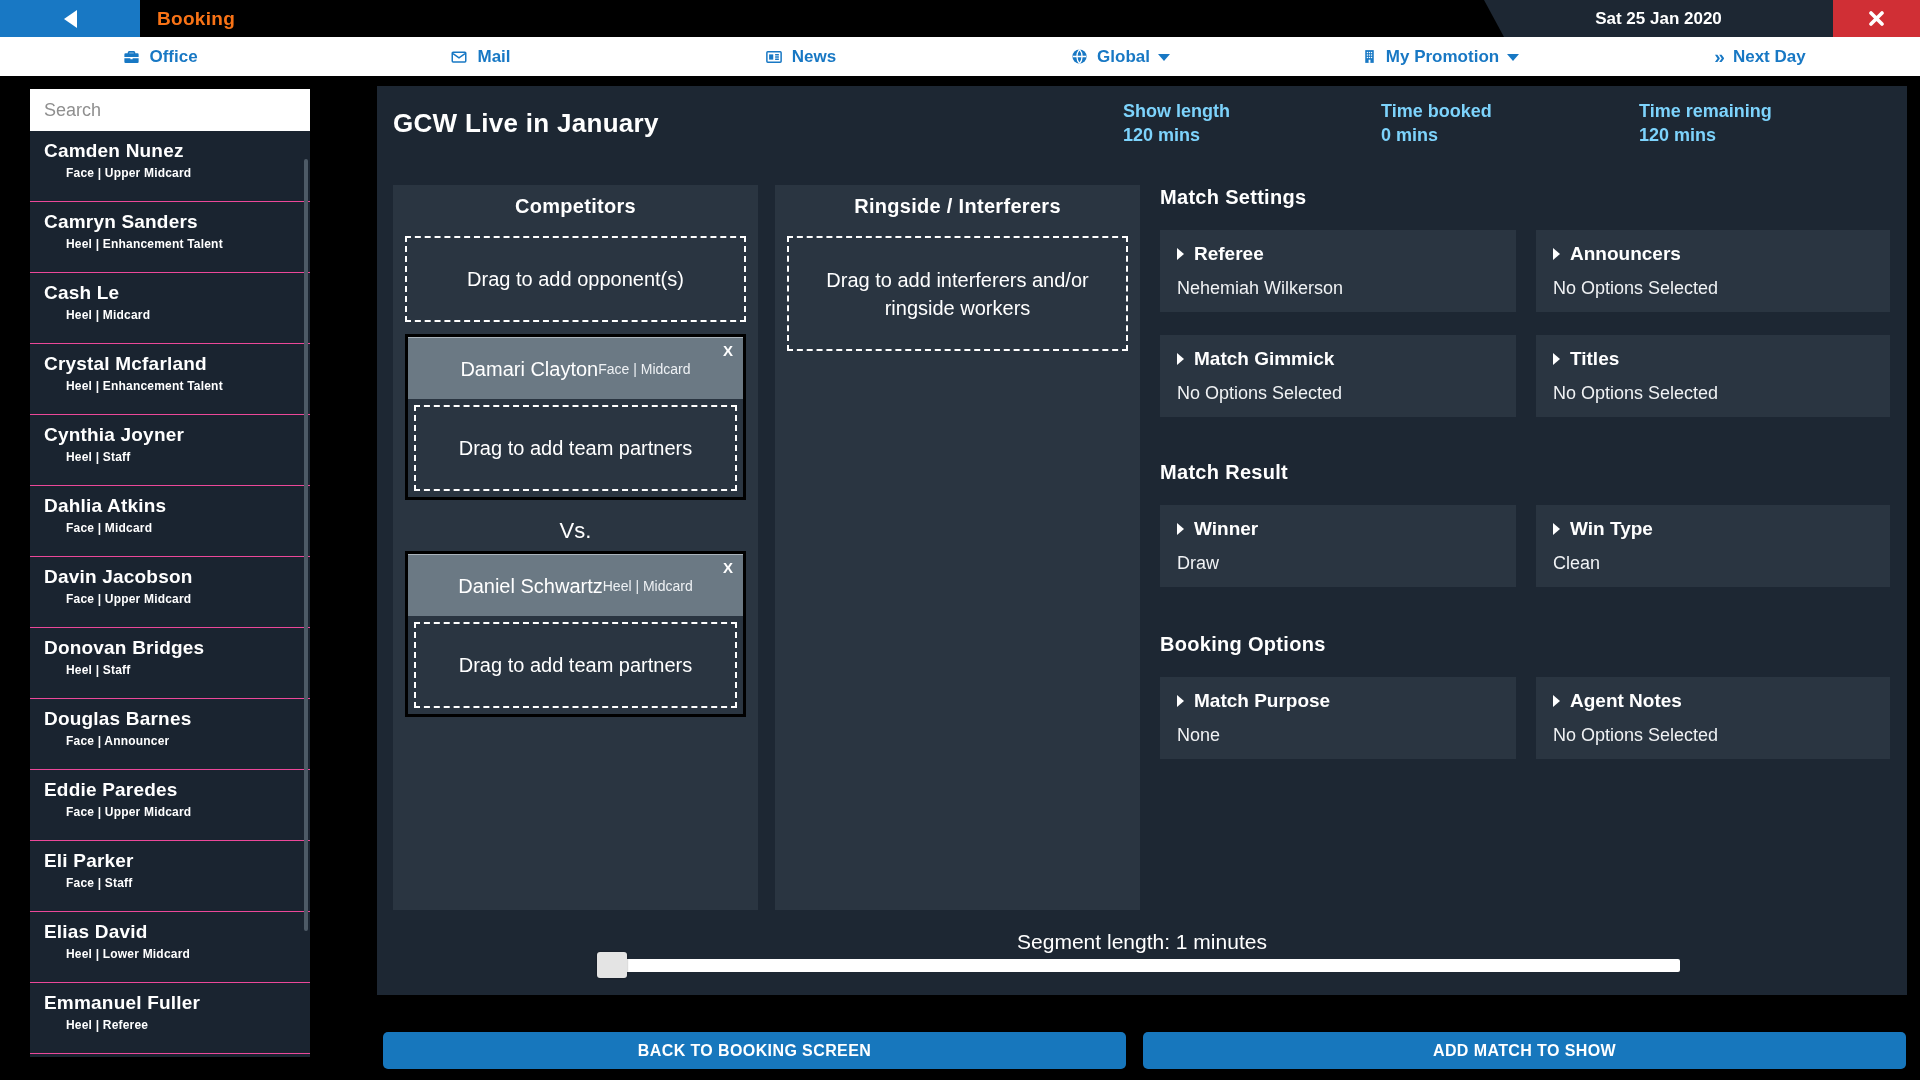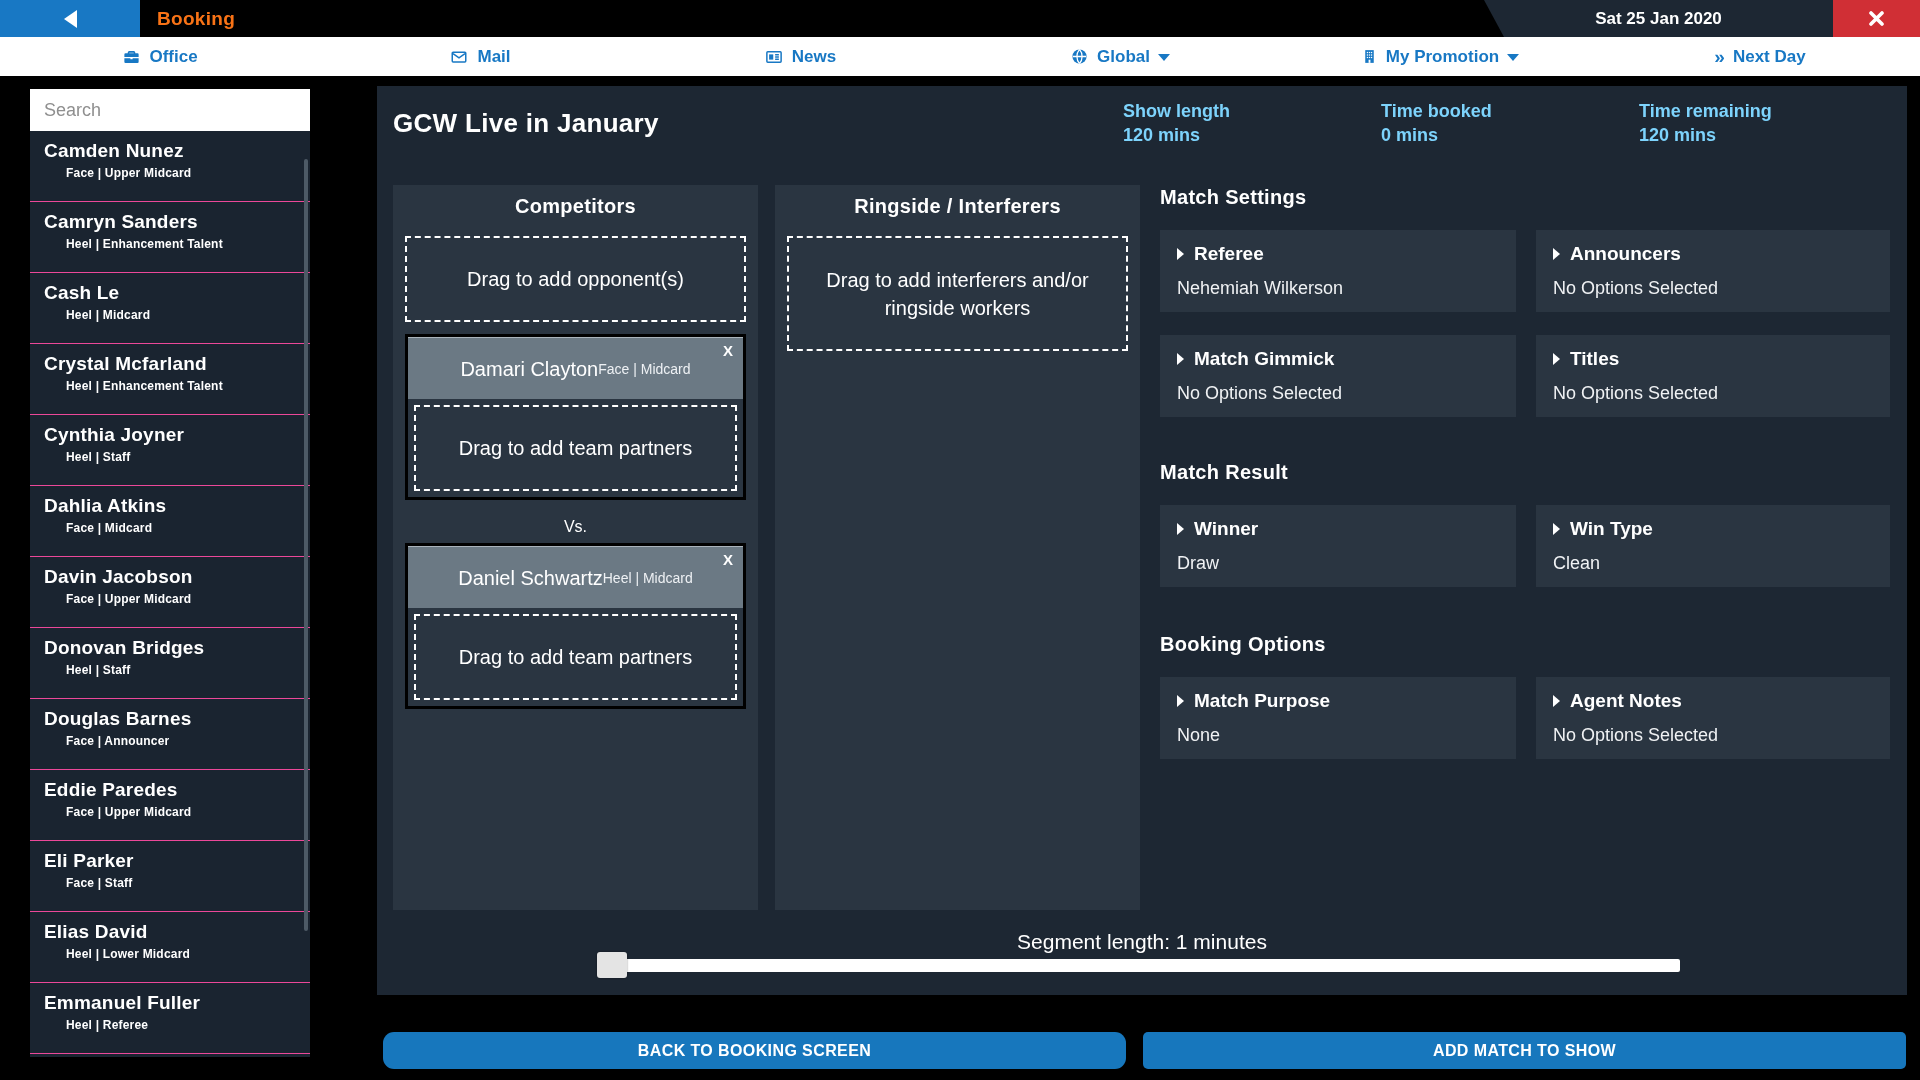--- a/index.html
+++ b/index.html
@@ -47,42 +47,42 @@
   .drop-box { border:2px dashed #fff; margin-top:18px; display:flex; align-items:center; justify-content:center; text-align:center; color:#fff; font-size:20px; padding:0 18px; line-height:28px; }
   .drop-opponents { height:86px; }
   .drop-ringside { height:115px; }
   .team-block { border:3px solid #000; margin-top:12px; background:#2a3541; }
   .team-block + .vs-label + .team-block { margin-top:7px; }
   .wrestler-card { position:relative; height:62px; background:#6b7984; border-top:1px solid #aab4bc; display:flex; flex-direction:row; align-items:center; justify-content:center; cursor:grab; }
   .wrestler-name { color:#fff; font-size:20px; line-height:24px; }
   .wrestler-role { color:#eef1f4; font-size:14px; line-height:18px; }
   .remove-x { position:absolute; right:10px; top:4px; color:#fff; font-size:15px; font-weight:bold; cursor:pointer; }
   .drop-partner { height:86px; margin:6px; }
-  .vs-label { text-align:center; color:#fff; font-size:16px; margin-top:18px; }
+  .vs-label { text-align:center; color:#fff; font-size:22px; margin-top:18px; }
 
   
   .settings { position:absolute; left:783px; top:99px; width:730px; }
   .settings-heading { color:#fff; font-size:20px; font-weight:bold; line-height:24px; letter-spacing:.3px; }
   .cards-grid { display:grid; grid-template-columns:356px 354px; column-gap:20px; row-gap:23px; margin-top:21px; }
   .setting-card { height:82px; background:#2a3541; padding:13px 17px 13px 17px; display:flex; flex-direction:column; justify-content:space-between; cursor:pointer; }
   .card-label { display:flex; align-items:center; gap:10px; color:#fff; font-size:19px; font-weight:bold; }
   .tri-right { width:0; height:0; border-top:6px solid transparent; border-bottom:6px solid transparent; border-left:7px solid #fff; }
   .card-value { color:#f0f2f4; font-size:18px; }
   .gap-section { margin-top:43px; }
   .gap-section-2 { margin-top:45px; }
 
   
   .segment-label { position:absolute; left:0; top:844px; width:100%; text-align:center; color:#fff; font-size:21px; font-weight:normal; }
   .slider { position:absolute; left:223px; top:866px; width:1080px; height:26px; cursor:pointer; }
   .slider-track { position:absolute; left:0; top:7px; width:100%; height:13px; background:#fff; border-radius:2px; }
   .slider-thumb { position:absolute; left:-3px; top:0; width:30px; height:26px; background:#e4e4e4; border-radius:3px; box-shadow:0 0 2px rgba(0,0,0,.5); }
 
   
   .action-btn { position:absolute; top:1032px; height:37px; background:#1777bd; border:none; border-radius:5px; color:#fff; font-size:16px; font-weight:bold; letter-spacing:.4px; font-family:inherit; cursor:pointer; }
-  .btn-back { left:383px; width:743px;border-radius:11px; }
+  .btn-back { left:383px; width:743px; }
   .btn-add { left:1143px; width:763px; }
 </style>
 </head>
 <body>
 
 <div id="stage">
 
   <div class="topbar">
     <div class="back-btn">
       <span class="back-tri"></span>

